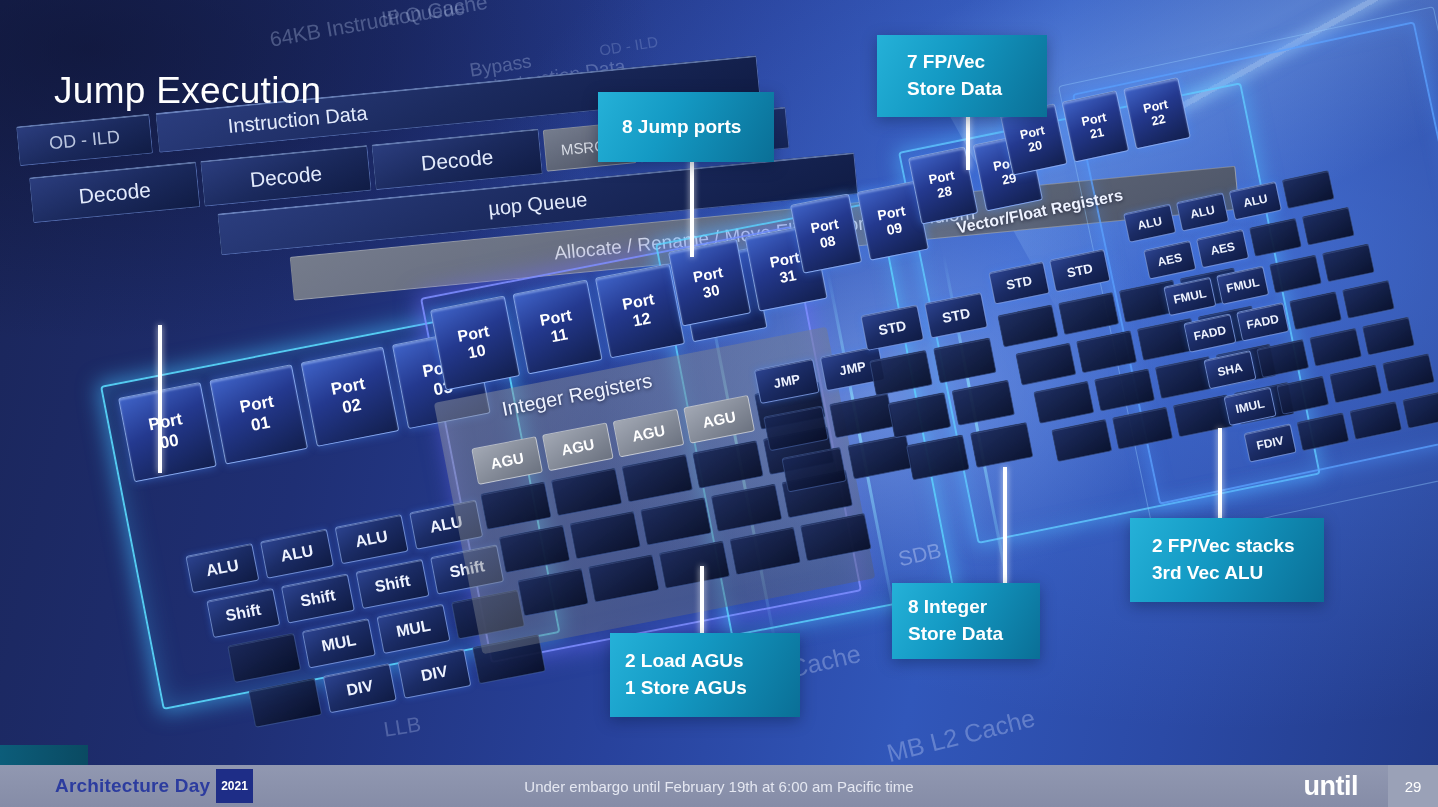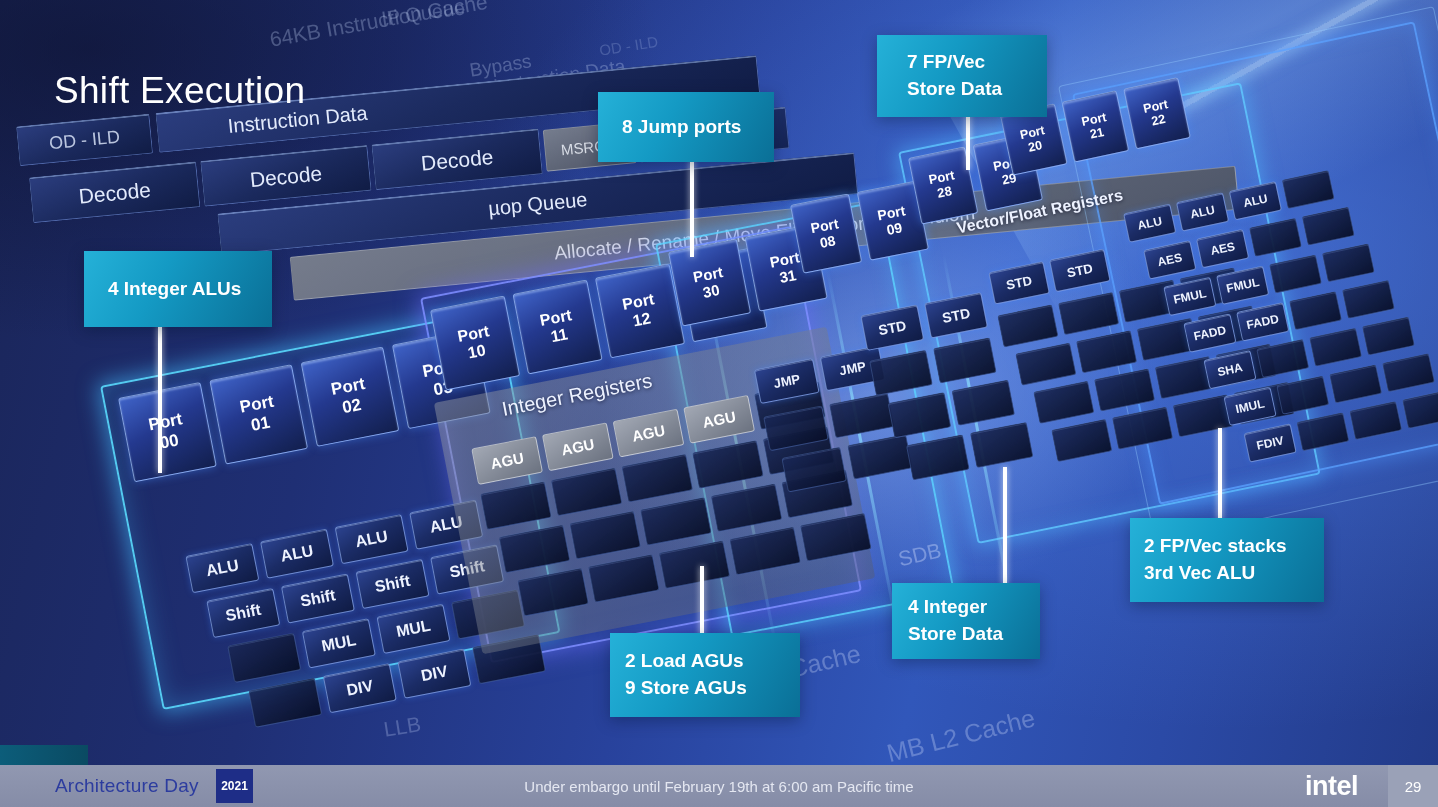--- a/index.html
+++ b/index.html
@@ -96,29 +96,29 @@
   #g6 .grow{gap:6px;margin-bottom:10px;} #g6 .cell{width:48px;height:30px;font-size:12px;}
   
   .leader{position:absolute;width:4px;background:#fff;box-shadow:0 0 6px rgba(255,255,255,.7);}
   .co{position:absolute;display:flex;flex-direction:column;justify-content:center;color:#fff;font-weight:700;font-size:19px;line-height:1.4;
     background:linear-gradient(118deg,#25b1d8 0%,#149ac4 40%,#0a6f96 100%);box-shadow:0 4px 14px rgba(0,20,50,.35);}
   #co1{left:877px;top:35px;width:170px;height:82px;padding-left:30px;}
   #co2{left:598px;top:92px;width:176px;height:70px;padding-left:24px;}
   #co3{left:84px;top:251px;width:188px;height:76px;padding-left:24px;}
   #co4{left:610px;top:633px;width:190px;height:84px;padding-left:15px;}
   #co5{left:892px;top:583px;width:148px;height:76px;padding-left:16px;}
-  #co6{left:1130px;top:518px;width:194px;height:84px;padding-left:14px;}
+  #co6{left:1130px;top:518px;width:194px;height:84px;padding-left:22px;}
   #ld1{left:966px;top:114px;height:56px;} #ld2{left:690px;top:160px;height:97px;}
   #ld3{left:158px;top:325px;height:148px;} #ld4{left:700px;top:566px;height:69px;}
   #ld5{left:1003px;top:467px;height:118px;} #ld6{left:1218px;top:428px;height:92px;}
   
   #title{left:54px;top:70px;font-size:37px;font-weight:400;color:#fff;letter-spacing:.3px;}
   #teal-corner{left:0;top:745px;width:88px;height:20px;background:linear-gradient(90deg,#0c5d7a,#0a4a62);}
   #footer{left:0;top:765px;width:1438px;height:42px;background:linear-gradient(180deg,#9198b1,#858ca7);}
-  #brand{position:absolute;left:55px;top:0;height:100%;display:flex;align-items:center;color:#2c3c9f;font-size:19px;font-weight:400;letter-spacing:.2px;}
+  #brand{position:absolute;left:55px;top:0;height:100%;display:flex;align-items:center;color:#2c3c9f;font-size:19px;font-weight:700;letter-spacing:.2px;}
   #year{position:absolute;left:216px;top:4px;width:37px;height:34px;background:#1e2d87;color:#fff;font-size:12px;font-weight:700;display:flex;align-items:center;justify-content:center;}
   #embargo{position:absolute;left:0;top:0;width:100%;height:100%;display:flex;align-items:center;justify-content:center;color:#e4e7f1;font-size:15px;}
   #intel{position:absolute;right:80px;top:2px;height:38px;display:flex;align-items:center;color:#fff;font-size:27px;font-weight:600;letter-spacing:-.5px;}
   #pagenum{position:absolute;right:0;top:0;width:50px;height:100%;background:#9aa1b7;color:#fff;font-size:15px;display:flex;align-items:center;justify-content:center;}
 </style>
 </head>
 <body>
 
 <div id="stage">
   <div id="bg-base" class="abs"></div>
@@ -434,39 +434,36 @@
   <div id="ld5" class="leader"></div>
   <div id="ld6" class="leader"></div>
 
   <div id="co1" class="co">
     <span>7 FP/Vec</span>
     <span>Store Data</span>
   </div>
   <div id="co2" class="co">
     <span>8 Jump ports</span>
   </div>
-  <div id="co3" class="co">
-    <span>4 Integer ALUs</span>
-  </div>
   <div id="co4" class="co">
     <span>2 Load AGUs</span>
-    <span>9 Store AGUs</span>
+    <span>1 Store AGUs</span>
   </div>
   <div id="co5" class="co">
-    <span>4 Integer</span>
+    <span>8 Integer</span>
     <span>Store Data</span>
   </div>
   <div id="co6" class="co">
     <span>2 FP/Vec stacks</span>
     <span>3rd Vec ALU</span>
   </div>
 
-  <div id="title" class="abs">Shift Execution</div>
+  <div id="title" class="abs">Jump Execution</div>
 
   <div id="teal-corner" class="abs"></div>
   <div id="footer" class="abs">
     <div id="brand">Architecture Day</div>
     <div id="year">2021</div>
     <div id="embargo">Under embargo until February 19th at 6:00 am Pacific time</div>
-    <div id="intel">intel</div>
+    <div id="intel">until</div>
     <div id="pagenum">29</div>
   </div>
 </div>
 
 </body></html>

